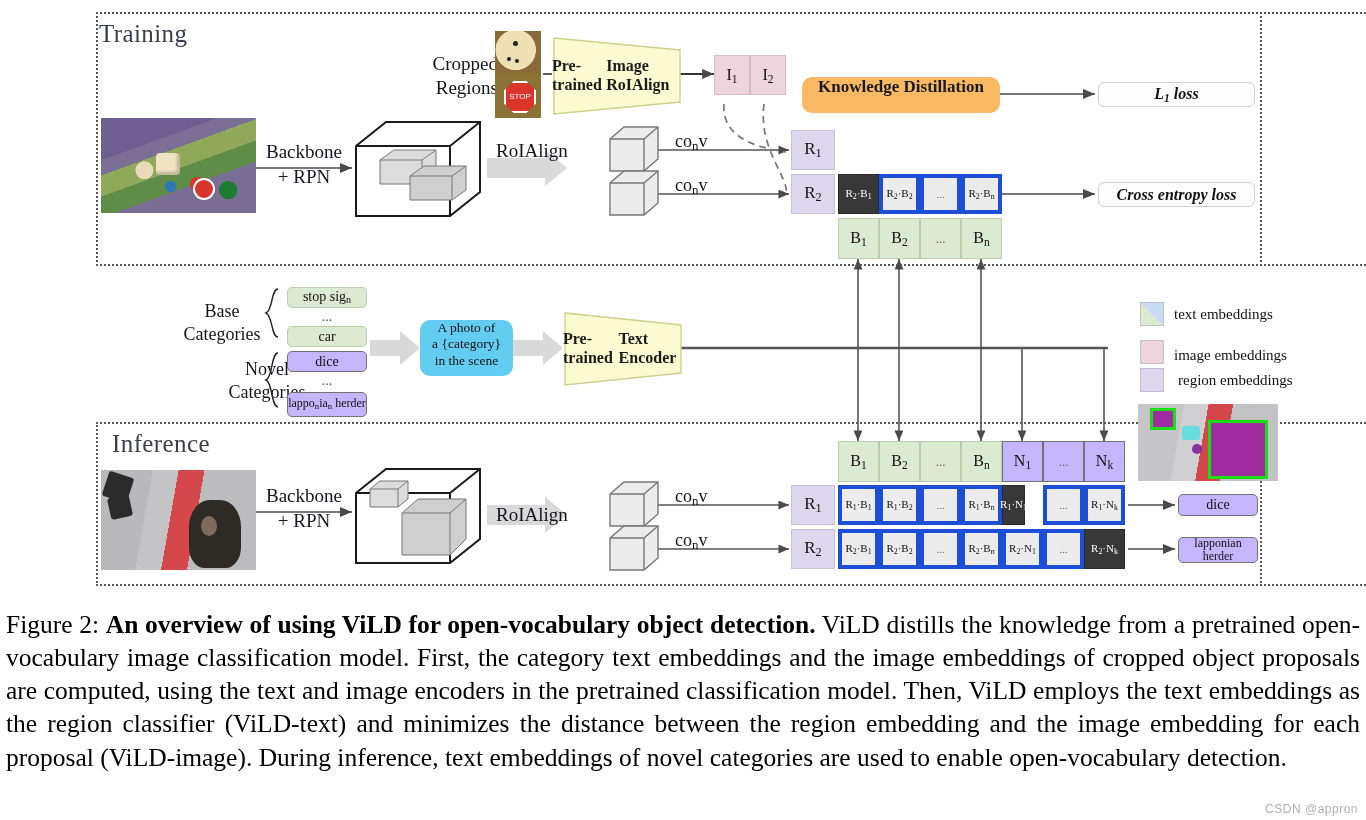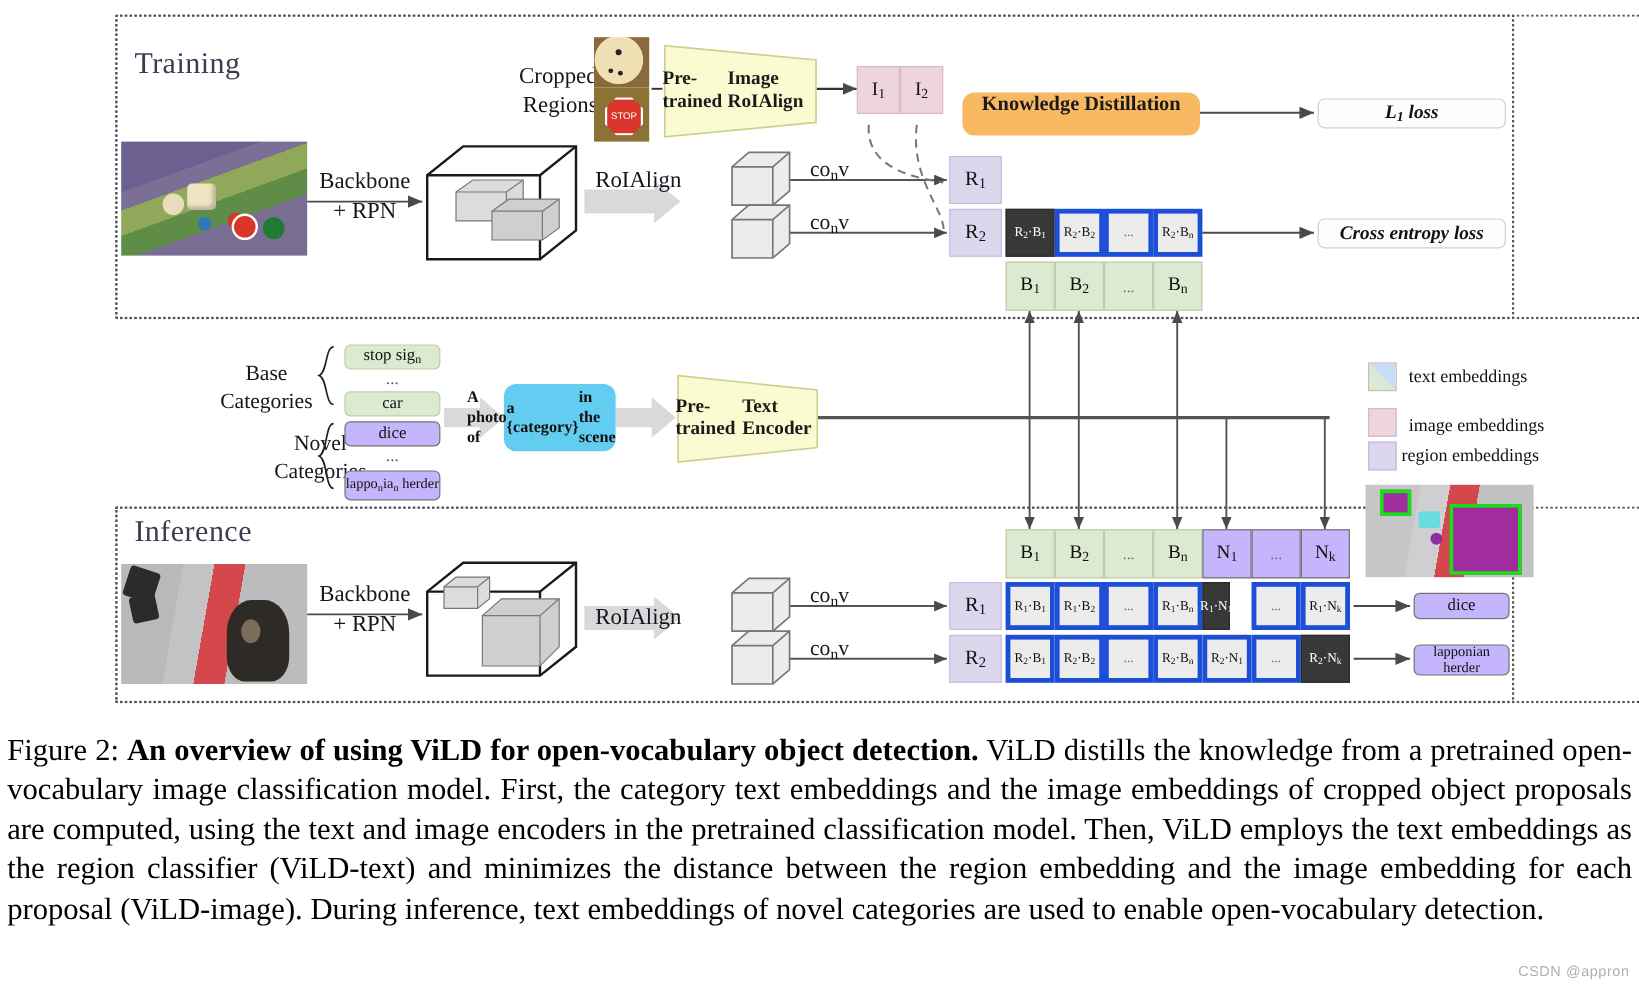--- a/index.html
+++ b/index.html
@@ -32,22 +32,22 @@
   .trap svg{display:block;}
   .trap .t-text{position:absolute;left:0;top:0;width:100%;height:100%;
         display:flex;flex-direction:row;align-items:center;justify-content:center;
         font-weight:bold;font-family:"Liberation Serif",serif;color:#1a1a1a;line-height:1.18;}
 
   .kd{position:absolute;background:#f9b963;border-radius:10px;display:flex;
       align-items:flex-start;justify-content:center;font-weight:bold;color:#1a1a1a;
       font-family:"Liberation Serif",serif;}
 
   .prompt{position:absolute;background:#62cdf0;border-radius:10px;display:flex;
-      flex-direction:row;align-items:center;justify-content:flex-end;
-      font-family:"Liberation Serif",serif;color:#111;line-height:1.22;font-weight:bold;}
+      flex-direction:column;align-items:center;justify-content:flex-start;
+      font-family:"Liberation Serif",serif;color:#111;line-height:1.22;}
 
   
   .photo{position:absolute;overflow:hidden;background:#888;}
 
   .sub{font-size:.72em;vertical-align:-0.22em;}
 
   
   .caption{position:absolute;left:6px;top:608px;width:1354px;
            font-family:"Liberation Serif",serif;font-size:25.5px;line-height:1.30;
            text-align:justify;color:#000;}
@@ -115,21 +115,21 @@
     <polygon points="487,505 545,505 545,497 567,515 545,533 545,525 487,525" fill="#d9d9d9"></polygon>
     <line x1="658" y1="505" x2="789" y2="505" stroke="#555" stroke-width="1.6" marker-end="url(#arS)"></line>
     <line x1="658" y1="549" x2="789" y2="549" stroke="#555" stroke-width="1.6" marker-end="url(#arS)"></line>
 
     <line x1="1128" y1="505" x2="1175" y2="505" stroke="#4a4a4a" stroke-width="1.6" marker-end="url(#ar)"></line>
     <line x1="1128" y1="549" x2="1175" y2="549" stroke="#4a4a4a" stroke-width="1.6" marker-end="url(#ar)"></line>
   </svg>
 
   <div class="panel" style="left:96px;top:12px;width:1398px;max-width:1400px;height:250px;width:1394px;"></div>
   <div class="panel" style="left:96px;top:12px;width:1162px;height:250px;"></div>
-  <div class="panel-title" style="left:112px;top:20px;margin-top:20px;">Training</div>
+  <div class="panel-title" style="left:99px;top:20px;">Training</div>
 
   <div class="photo" style="left:101px;top:118px;width:155px;height:95px;
        background:
         radial-gradient(circle at 28% 55%, #e8dcbb 0 7%, transparent 7.5%),
         radial-gradient(circle at 45% 72%, #2f77b5 0 5%, transparent 5.5%),
         radial-gradient(circle at 62% 70%, #d9352a 0 6%, transparent 6.5%),
         radial-gradient(circle at 82% 76%, #1f7a32 0 6%, transparent 6.5%),
         linear-gradient(160deg,#6d5f8f 0 28%, #7b6f96 28% 38%, #8fa85a 38% 52%, #5f8c46 52% 66%, #7a6d93 66% 100%);">
     <div class="abs" style="left:55px;top:35px;width:24px;height:22px;border-radius:4px;background:#efe3c2;
          box-shadow:inset -3px -3px 3px rgba(0,0,0,.2);"></div>
@@ -320,21 +320,21 @@
       <span style="width:22px;height:22px;display:inline-block;border:1px solid #bfbfbf;
             background:linear-gradient(45deg,#dbead0 0 50%, #c9dcf5 50% 100%);"></span>
       <span style="margin-left:10px;font-size:15px;">text embeddings</span>
     </div>
     <div style="display:flex;align-items:flex-end;margin-bottom:4px;">
       <span style="width:22px;height:22px;display:inline-block;border:1px solid #cfbcc4;background:#edd4dd;"></span>
       <span style="margin-left:10px;font-size:15px;">image embeddings</span>
     </div>
     <div style="display:flex;align-items:center;">
       <span style="width:22px;height:22px;display:inline-block;border:1px solid #c2bcd8;background:#dcd7ec;"></span>
-      <span style="margin-left:4px;font-size:15px;">region embeddings</span>
+      <span style="margin-left:14px;font-size:15px;">region embeddings</span>
     </div>
   </div>
 
   <div class="panel" style="left:96px;top:422px;width:1394px;height:160px;"></div>
   <div class="panel" style="left:96px;top:422px;width:1162px;height:160px;"></div>
   <div class="panel-title" style="left:112px;top:430px;">Inference</div>
 
   <div class="photo" style="left:101px;top:470px;width:155px;height:100px;
        background:linear-gradient(100deg,#b9b9bb 0 30%, #c3c3c5 30% 45%, #d4474a 45% 60%, #bcbcbe 60% 100%);">
     <div class="abs" style="left:4px;top:4px;width:26px;height:26px;background:#2b2b2b;transform:rotate(18deg);border-radius:3px;"></div>

